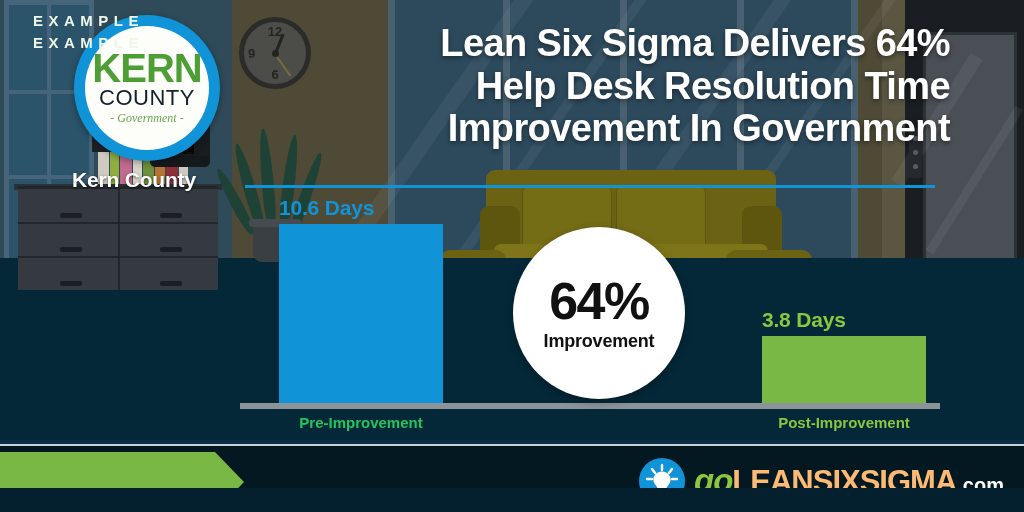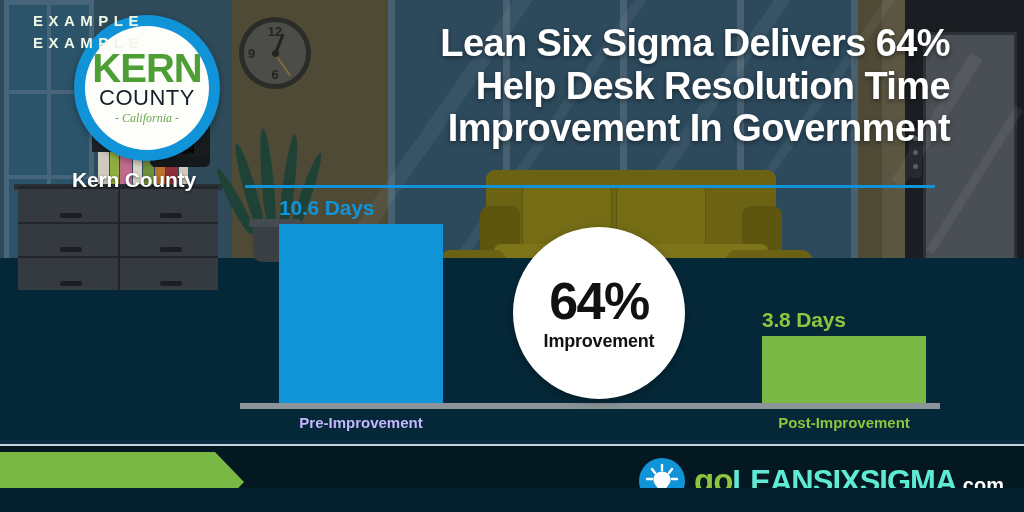--- a/index.html
+++ b/index.html
@@ -109,21 +109,21 @@
 
   
   .bar-blue{position:absolute;left:279px;top:224px;width:164px;height:180px;background:#1193d8;}
   .bar-green{position:absolute;left:762px;top:336px;width:164px;height:68px;background:#7ab845;}
   .baseline{position:absolute;left:240px;top:403px;width:700px;height:6px;background:#8b9499;}
 
   .val-blue{position:absolute;left:279px;top:196px;width:200px;color:#1193d8;
     font-size:21px;font-weight:bold;letter-spacing:-.2px;}
   .val-green{position:absolute;left:762px;top:308px;width:200px;color:#8cc63f;
     font-size:21px;font-weight:bold;letter-spacing:-.2px;}
-  .cat-blue{position:absolute;left:279px;top:414px;width:164px;text-align:center;color:#c4b5fd;
+  .cat-blue{position:absolute;left:279px;top:414px;width:164px;text-align:center;color:#22c55e;
     font-size:15px;font-weight:bold;}
   .cat-green{position:absolute;left:762px;top:414px;width:164px;text-align:center;color:#8cc63f;
     font-size:15px;font-weight:bold;}
 
   .badge{position:absolute;left:513px;top:227px;width:172px;height:172px;border-radius:50%;
     background:#ffffff;display:flex;flex-direction:column;align-items:center;justify-content:center;
     box-shadow:0 3px 9px rgba(0,0,0,.3);}
   .badge-num{font-size:52px;font-weight:bold;color:#111111;line-height:1;letter-spacing:-1.5px;}
   .badge-label{font-size:18px;font-weight:bold;color:#111111;margin-top:4px;letter-spacing:-.2px;}
 
@@ -134,22 +134,22 @@
 
   .chev{position:absolute;left:0;top:452px;width:215px;height:60px;background:#7ab845;}
   .chev::after{content:"";position:absolute;right:-29px;top:0;width:0;height:0;
     border-top:30px solid transparent;border-bottom:30px solid transparent;border-left:29px solid #7ab845;}
   .chev-txt{position:absolute;left:33px;top:10px;color:#eef6e8;font-size:15px;font-weight:bold;
     letter-spacing:5.5px;line-height:1.45;}
 
   .gls{position:absolute;right:20px;top:452px;height:58px;display:flex;align-items:center;gap:9px;}
   .bulb-circle{width:46px;height:46px;border-radius:50%;background:#1193d8;position:relative;flex:0 0 auto;}
   .gls-text{display:flex;align-items:baseline;font-weight:bold;letter-spacing:-1px;}
-  .gls-go{color:#8cc63f;font-size:33px;font-weight:bold;}
-  .gls-lss{color:#5eead4;font-size:31px;text-align:right;}
+  .gls-go{color:#8cc63f;font-size:33px;font-style:italic;font-weight:bold;}
+  .gls-lss{color:#fdba74;font-size:31px;text-align:right;}
   .gls-com{color:#ffffff;font-size:20px;margin-left:1px;letter-spacing:0;}
 </style>
 </head>
 <body>
 
 <div id="stage">
 
   <div class="bg">
     <div class="wall-mid-2"></div>
     <div class="wall-right-strip"></div>
@@ -267,21 +267,21 @@
 
     <div class="floor-left"></div>
   </div>
 
   <div class="fg">
 
     <div class="logo-circle">
       <div class="logo-inner">
         <div class="logo-kern">KERN</div>
         <div class="logo-county">COUNTY</div>
-        <div class="logo-cal">- California -</div>
+        <div class="logo-cal">- Government -</div>
       </div>
     </div>
 
     <div class="client-name">Kern County</div>
 
     <div class="headline">
       <div>Lean Six Sigma Delivers 64%</div>
       <div>Help Desk Resolution Time</div>
       <div>Improvement In Government</div>
     </div>

